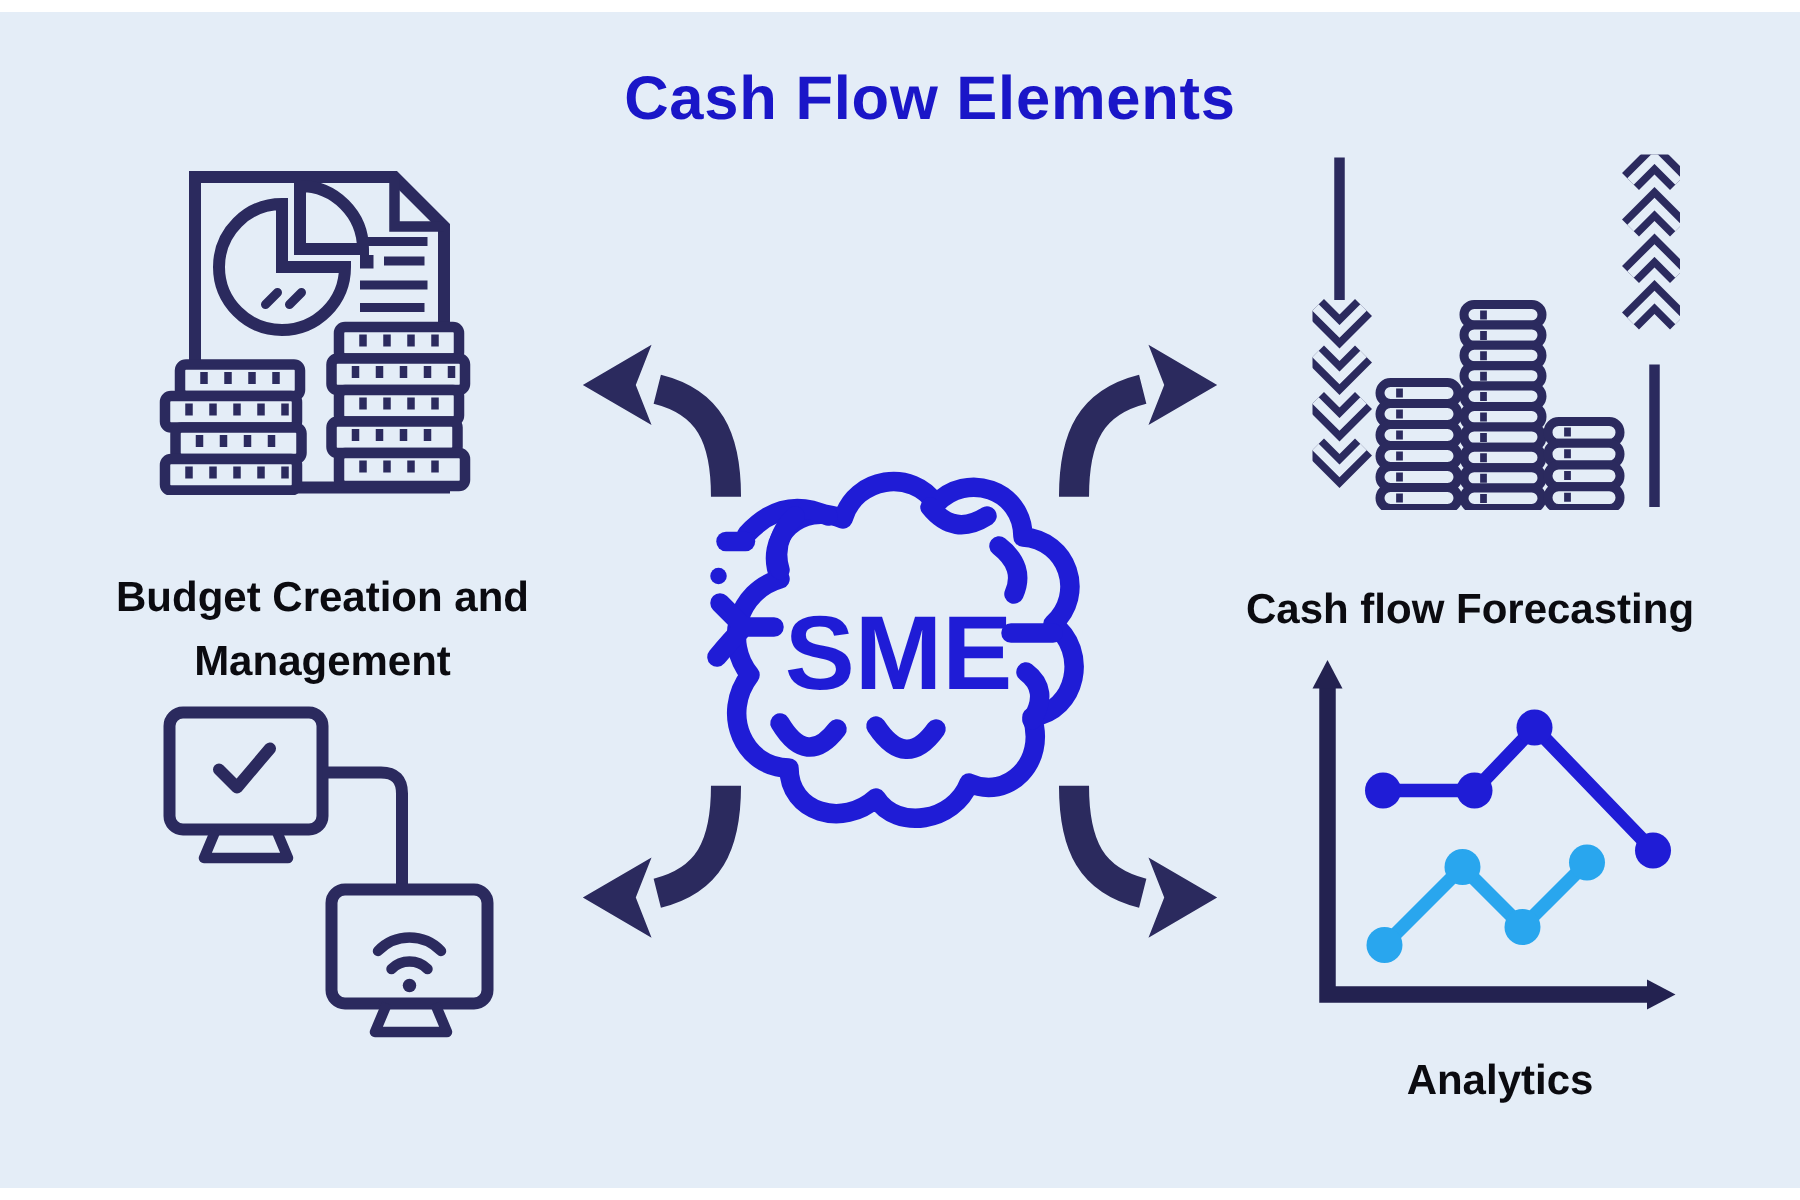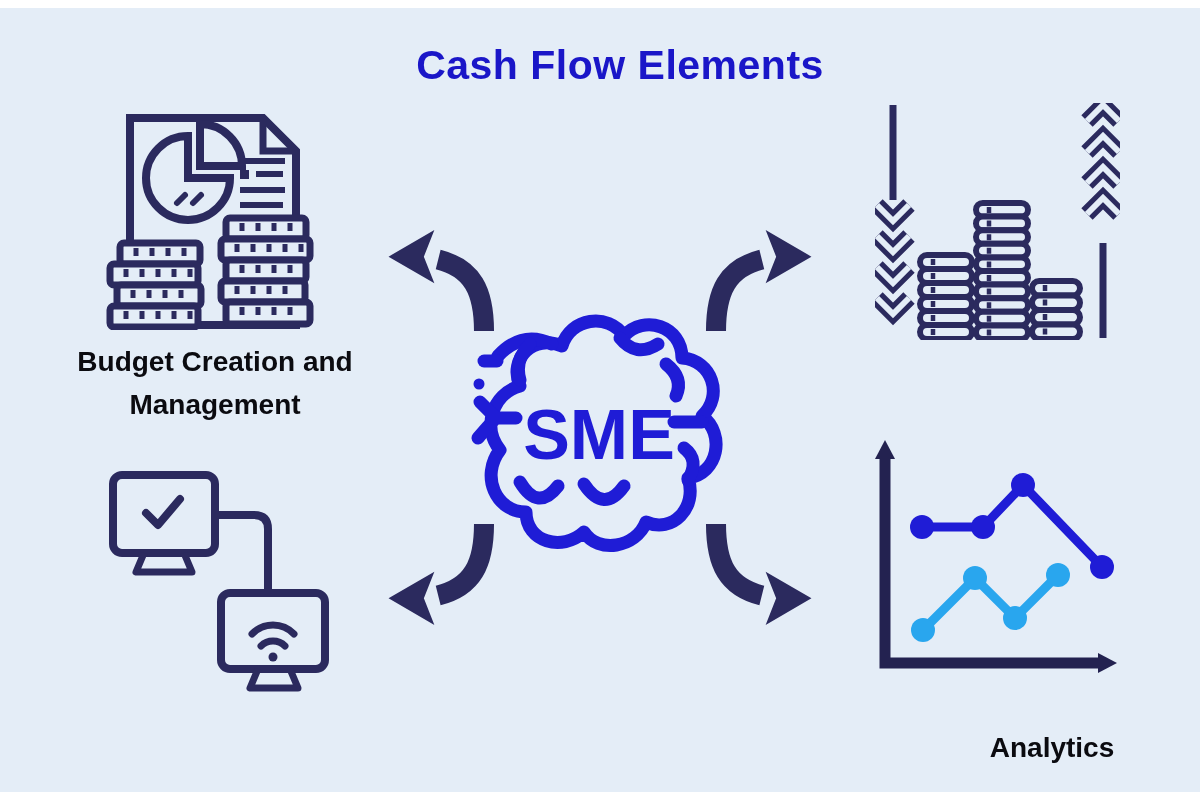--- a/index.html
+++ b/index.html
@@ -14,24 +14,24 @@
   #main-title{
     position:absolute;left:0;top:42px;width:1200px;
     text-align:center;font-size:41px;font-weight:bold;color:#1a16c8;
     letter-spacing:0.5px;
     padding-left:20px;
   }
   .node-label{
     position:absolute;text-align:center;font-size:28px;font-weight:bold;
     color:#0b0b10;line-height:1.55;
   }
-  #label-budget{left:35px;top:340px;width:360px;text-align:center;}
+  #label-budget{left:35px;top:376px;width:360px;text-align:center;}
   #label-forecasting{left:790px;top:384px;width:380px;}
   #label-transfer{left:50px;top:698px;width:380px;}
-  #label-analytics{left:912px;top:698px;width:280px;margin-top:28px;}
+  #label-analytics{left:860px;top:698px;width:280px;}
   .icon-abs{position:absolute;}
   svg{display:block;}
   .flip-x{transform:scaleX(-1);}
   .flip-y{transform:scaleY(-1);}
   .flip-xy{transform:scale(-1,-1);}
 </style>
 </head>
 <body>
 
 <div id="stage">
@@ -203,14 +203,15 @@
     <g>
       <polyline points="51,192 103,140 143,180 186,137" fill="none" stroke="#29a6ee" stroke-width="9"></polyline>
       <circle cx="51" cy="192" r="12" fill="#29a6ee"></circle>
         <circle cx="103" cy="140" r="12" fill="#29a6ee"></circle>
       <circle cx="143" cy="180" r="12" fill="#29a6ee"></circle>
         <circle cx="186" cy="137" r="12" fill="#29a6ee"></circle>
     </g>
   </svg>
 
   <div id="label-budget" class="node-label">Budget Creation and Management</div>
+  <div id="label-forecasting" class="node-label">Cash flow Forecasting</div>
   <div id="label-analytics" class="node-label">Analytics</div>
 </div>
 
 </body></html>

